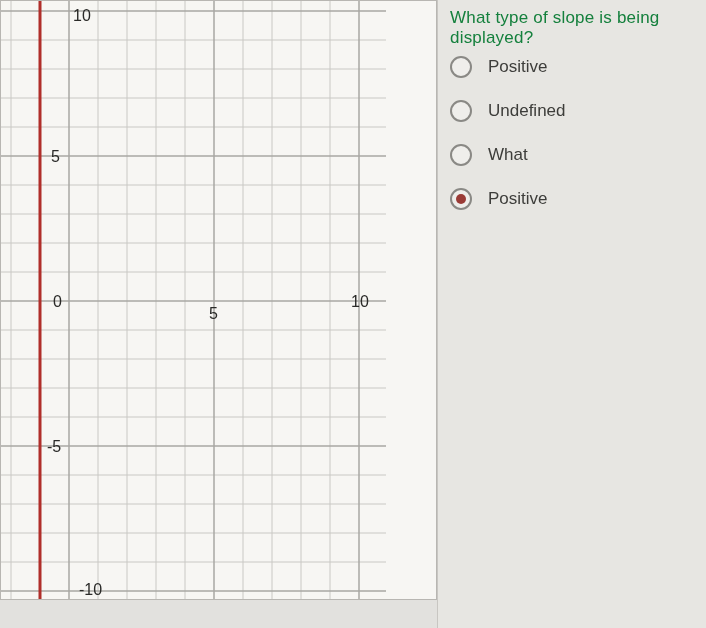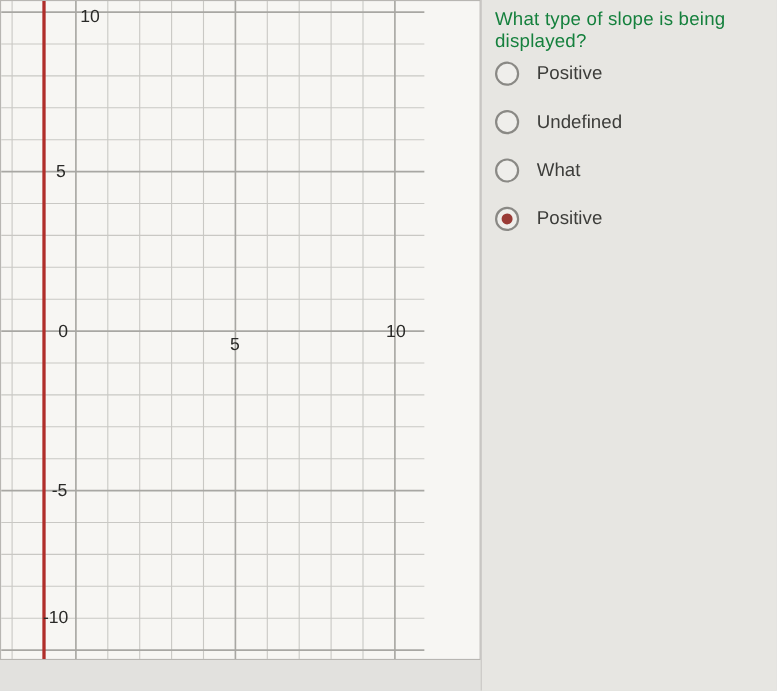--- a/index.html
+++ b/index.html
@@ -132,21 +132,21 @@
         <line x1="0" y1="590" x2="385" y2="590"></line>
       </g>
 
       <line x1="39" y1="0" x2="39" y2="600" stroke="#b02e2a" stroke-width="3"></line>
     </svg>
 
     <div class="axis-label" style="left:72px; top:6px;">10</div>
     <div class="axis-label" style="left:50px; top:147px;">5</div>
     <div class="axis-label" style="left:52px; top:292px;">0</div>
     <div class="axis-label" style="left:46px; top:437px;">-5</div>
-    <div class="axis-label" style="left:38px; top:552px;">-10</div>
+    <div class="axis-label" style="left:38px; top:580px;padding-left:40px;">-10</div>
     <div class="axis-label" style="left:208px; top:304px;">5</div>
     <div class="axis-label" style="left:350px; top:292px;">10</div>
   </div>
 
   <div class="question-panel">
     <div class="question-text">What type of slope is being displayed?</div>
 
     <div class="option">
       <span class="radio"></span>
       <span class="option-label">Positive</span>

